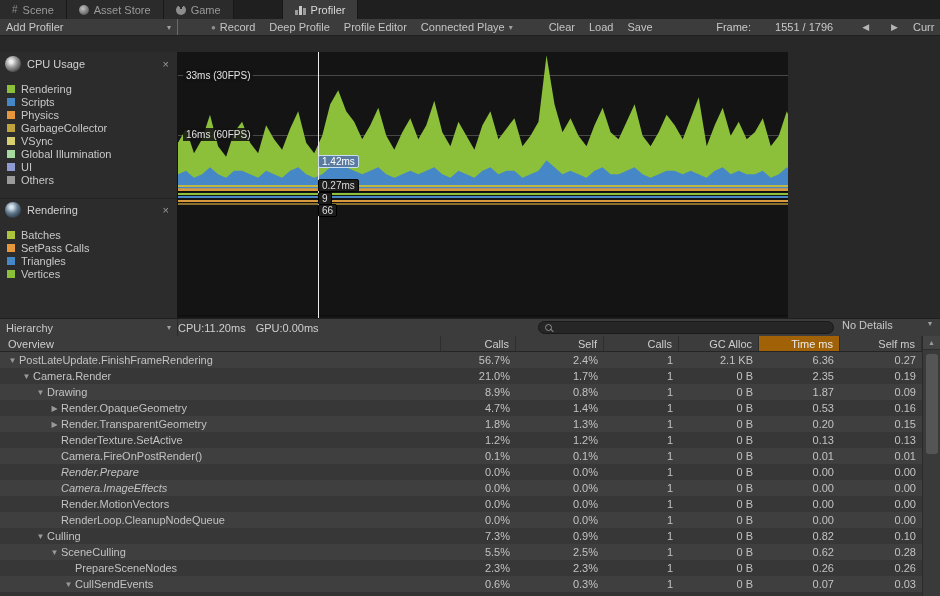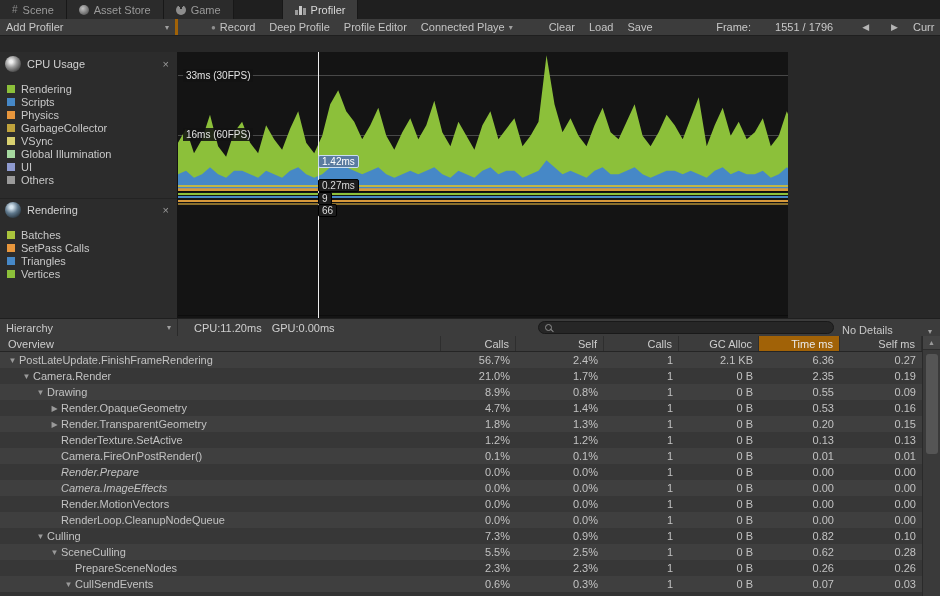--- a/index.html
+++ b/index.html
@@ -18,21 +18,21 @@
   .pac-icon{width:10px;height:10px;border-radius:50%;background:conic-gradient(from 30deg,#8d8d8d 0 300deg,rgba(0,0,0,0) 300deg 360deg)}
   .bars-icon{width:11px;height:10px;background:
       linear-gradient(#9a9a9a,#9a9a9a) 0 bottom/3px 5px no-repeat,
       linear-gradient(#c6c6c6,#c6c6c6) 4px bottom/3px 9px no-repeat,
       linear-gradient(#9a9a9a,#9a9a9a) 8px bottom/3px 7px no-repeat}
 
   
   .toolbar{position:absolute;top:19px;left:0;width:100%;height:17px;background:#3c3c3c;
            border-bottom:1px solid #1f1f1f;display:flex;align-items:center}
   .addprof{width:178px;height:100%;display:flex;align-items:center;justify-content:space-between;
-           padding:0 6px;border-right:3px solid #a16207}
+           padding:0 6px;border-right:1px solid #a16207}
   .caret{font-size:8px;color:#a0a0a0}
   .tbtn{padding:0 7px;height:100%;display:flex;align-items:center;gap:4px;color:#c4c4c4;white-space:nowrap}
   .rec-dot{color:#8f8f8f;font-size:8px}
   .ml-a{margin-left:26px}
   .ml-b{margin-left:22px}
   .frame-group{margin-left:auto;display:flex;align-items:center;white-space:nowrap}
   .frame-value{margin-left:24px;margin-right:18px}
   .navbtn{padding:0 11px;color:#b5b5b5;font-size:9px}
   .currbtn{width:27px;overflow:hidden;margin-left:4px}
 
@@ -82,27 +82,27 @@
   .b7{top:152px;left:140px}
   .b8{top:164px;right:627px}
   .b9{top:266px;right:627px}
   .b10{top:270px;left:140px}
 
   
   .detailbar{position:absolute;top:318px;left:0;width:100%;height:18px;background:#3c3c3c;
              border-top:1px solid #1f1f1f;display:flex;align-items:center}
   .hier{width:178px;height:100%;display:flex;align-items:center;justify-content:space-between;
         padding:0 6px;border-right:1px solid #2a2a2a}
-  .cpugpu{margin-left:16px;display:flex;gap:10px;color:#cfcfcf;white-space:nowrap}
+  .cpugpu{margin-left:0;display:flex;gap:10px;color:#cfcfcf;white-space:nowrap}
   .search{margin-left:auto;width:296px;height:13px;background:#262626;border:1px solid #191919;
           border-radius:7px;display:flex;align-items:center;padding:0 6px;gap:5px}
   .search input{flex:1;background:transparent;border:0;outline:0;color:#ddd;font:inherit;font-size:10px;height:11px}
   .mag{width:7px;height:7px;border:1px solid #8d8d8d;border-radius:50%;position:relative;flex:none}
   .mag::after{content:"";position:absolute;width:4px;height:1px;background:#8d8d8d;transform:rotate(45deg);right:-3px;bottom:-1px}
-  .nodetails{width:106px;height:100%;margin-left:0;display:flex;align-items:flex-end;
+  .nodetails{width:106px;height:100%;margin-left:0;display:flex;align-items:flex-start;
              justify-content:space-between;padding:0 8px}
 
   
   .theader{position:absolute;top:336px;left:0;width:922px;height:16px;background:#3c3c3c;
            border-bottom:1px solid #252525;display:flex}
   .hcell{height:100%;display:flex;align-items:center;justify-content:flex-end;padding:0 6px;
          border-right:1px solid #2e2e2e;color:#cdcdcd;white-space:nowrap}
   .hcell.namecol{flex:1;justify-content:flex-start;padding-left:8px}
   .hcell.sorted{background:#a16207;color:#eaeaea}
   .w-total{width:75px}.w-self{width:88px}.w-calls{width:75px}
@@ -342,21 +342,21 @@
   </div>
       <div class="trow even">
     <div class="cell namecol" style="padding-left: 34px;">
       <span class="fold">▼</span>
       <span>Drawing</span>
     </div>
     <div class="cell w-total">8.9%</div>
     <div class="cell w-self">0.8%</div>
     <div class="cell w-calls">1</div>
     <div class="cell w-gc">0 B</div>
-    <div class="cell w-time">0.55</div>
+    <div class="cell w-time">1.87</div>
     <div class="cell w-selfms">0.09</div>
   </div>
       <div class="trow odd">
     <div class="cell namecol" style="padding-left: 48px;">
       <span class="fold">▶</span>
       <span>Render.OpaqueGeometry</span>
     </div>
     <div class="cell w-total">4.7%</div>
     <div class="cell w-self">1.4%</div>
     <div class="cell w-calls">1</div>

